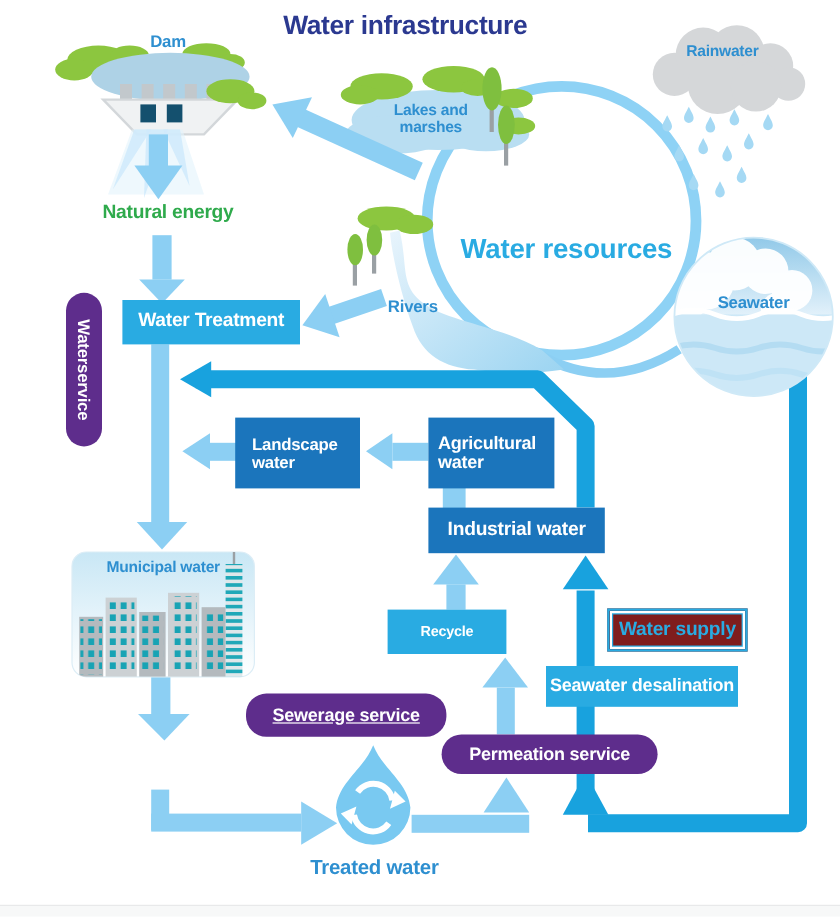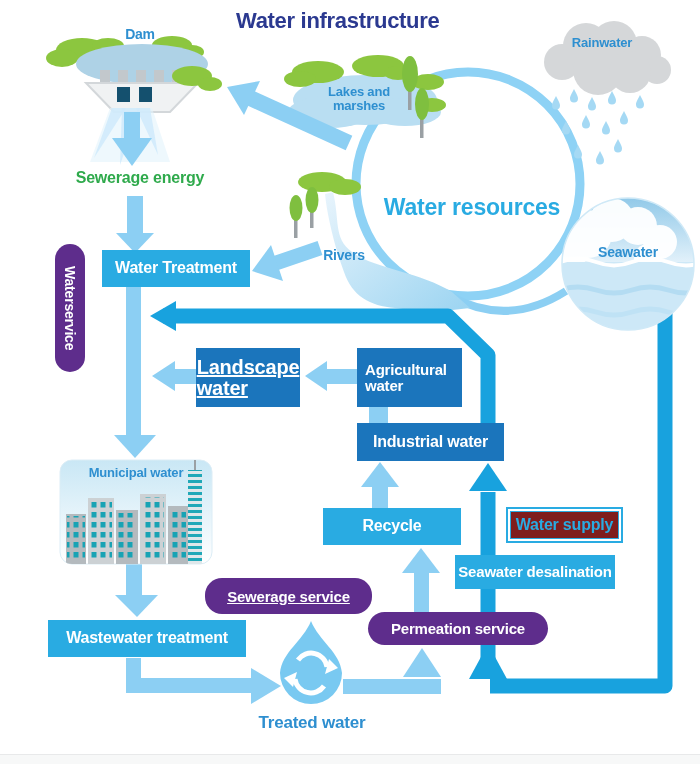--- a/index.html
+++ b/index.html
@@ -285,31 +285,30 @@
   </svg>
 
   <div class="title" style="left:236px;top:8px;width:264px;font-size:22px;">Water infrastructure</div>
 
   <div class="lbl" style="left:105px;top:27px;width:70px;font-size:14px;">Dam</div>
   <div class="lbl" style="left:558px;top:36px;width:88px;font-size:13px;">Rainwater</div>
   <div class="lbl" style="left:320px;top:85px;width:78px;font-size:13px;">Lakes and marshes</div>
   <div class="lbl" style="left:366px;top:167px;width:212px;font-size:23px;color:var(--cyan);margin-top:28px;">Water resources</div>
   <div class="lbl" style="left:316px;top:248px;width:56px;font-size:14px;">Rivers</div>
   <div class="lbl" style="left:590px;top:245px;width:76px;font-size:14px;">Seawater</div>
-  <div class="lbl" style="left:70px;top:169px;width:140px;font-size:16px;color:var(--green);">Sewerage energy</div>
+  <div class="lbl" style="left:70px;top:169px;width:140px;font-size:16px;color:var(--green);">Natural energy</div>
   <div class="lbl" style="left:66px;top:466px;width:140px;font-size:13px;">Municipal water</div>
   <div class="lbl" style="left:248px;top:714px;width:128px;font-size:17px;">Treated water</div>
 
   <div class="pill vertical" style="left:55px;top:244px;width:30px;height:128px;font-size:14px;">Waterservice</div>
   <div class="pill" style="left:205px;top:578px;width:167px;height:36px;font-size:15px;text-decoration:underline;">Sewerage service</div>
   <div class="pill" style="left:368px;top:612px;width:180px;height:33px;font-size:15px;">Permeation service</div>
 
   <div class="box cyan" style="left:102px;top:250px;width:148px;height:37px;font-size:16px;">Water Treatment</div>
-  <div class="box dark" style="left:196px;top:348px;width:104px;height:59px;font-size:20px;padding:0 14px;box-sizing:border-box;text-decoration:underline;">Landscape water</div>
+  <div class="box dark" style="left:196px;top:348px;width:104px;height:59px;font-size:14px;padding:0 14px;box-sizing:border-box;">Landscape water</div>
   <div class="box dark" style="left:357px;top:348px;width:105px;height:59px;font-size:15px;padding:0 8px;box-sizing:border-box;">Agricultural water</div>
   <div class="box dark" style="left:357px;top:423px;width:147px;height:38px;font-size:16px;">Industrial water</div>
-  <div class="box cyan" style="left:323px;top:508px;width:138px;height:37px;font-size:16px;">Recycle</div>
+  <div class="box cyan" style="left:323px;top:508px;width:99px;height:37px;font-size:12px;">Recycle</div>
   <div class="box outline" style="left:506px;top:507px;width:117px;height:36px;font-size:16px;box-sizing:border-box;">Water supply</div>
   <div class="box cyan" style="left:455px;top:555px;width:160px;height:34px;font-size:15px;">Seawater desalination</div>
-  <div class="box cyan" style="left:48px;top:620px;width:198px;height:37px;font-size:16px;">Wastewater treatment</div>
 
   <div class="footer-strip"></div>
 </div>
 
 </body></html>

